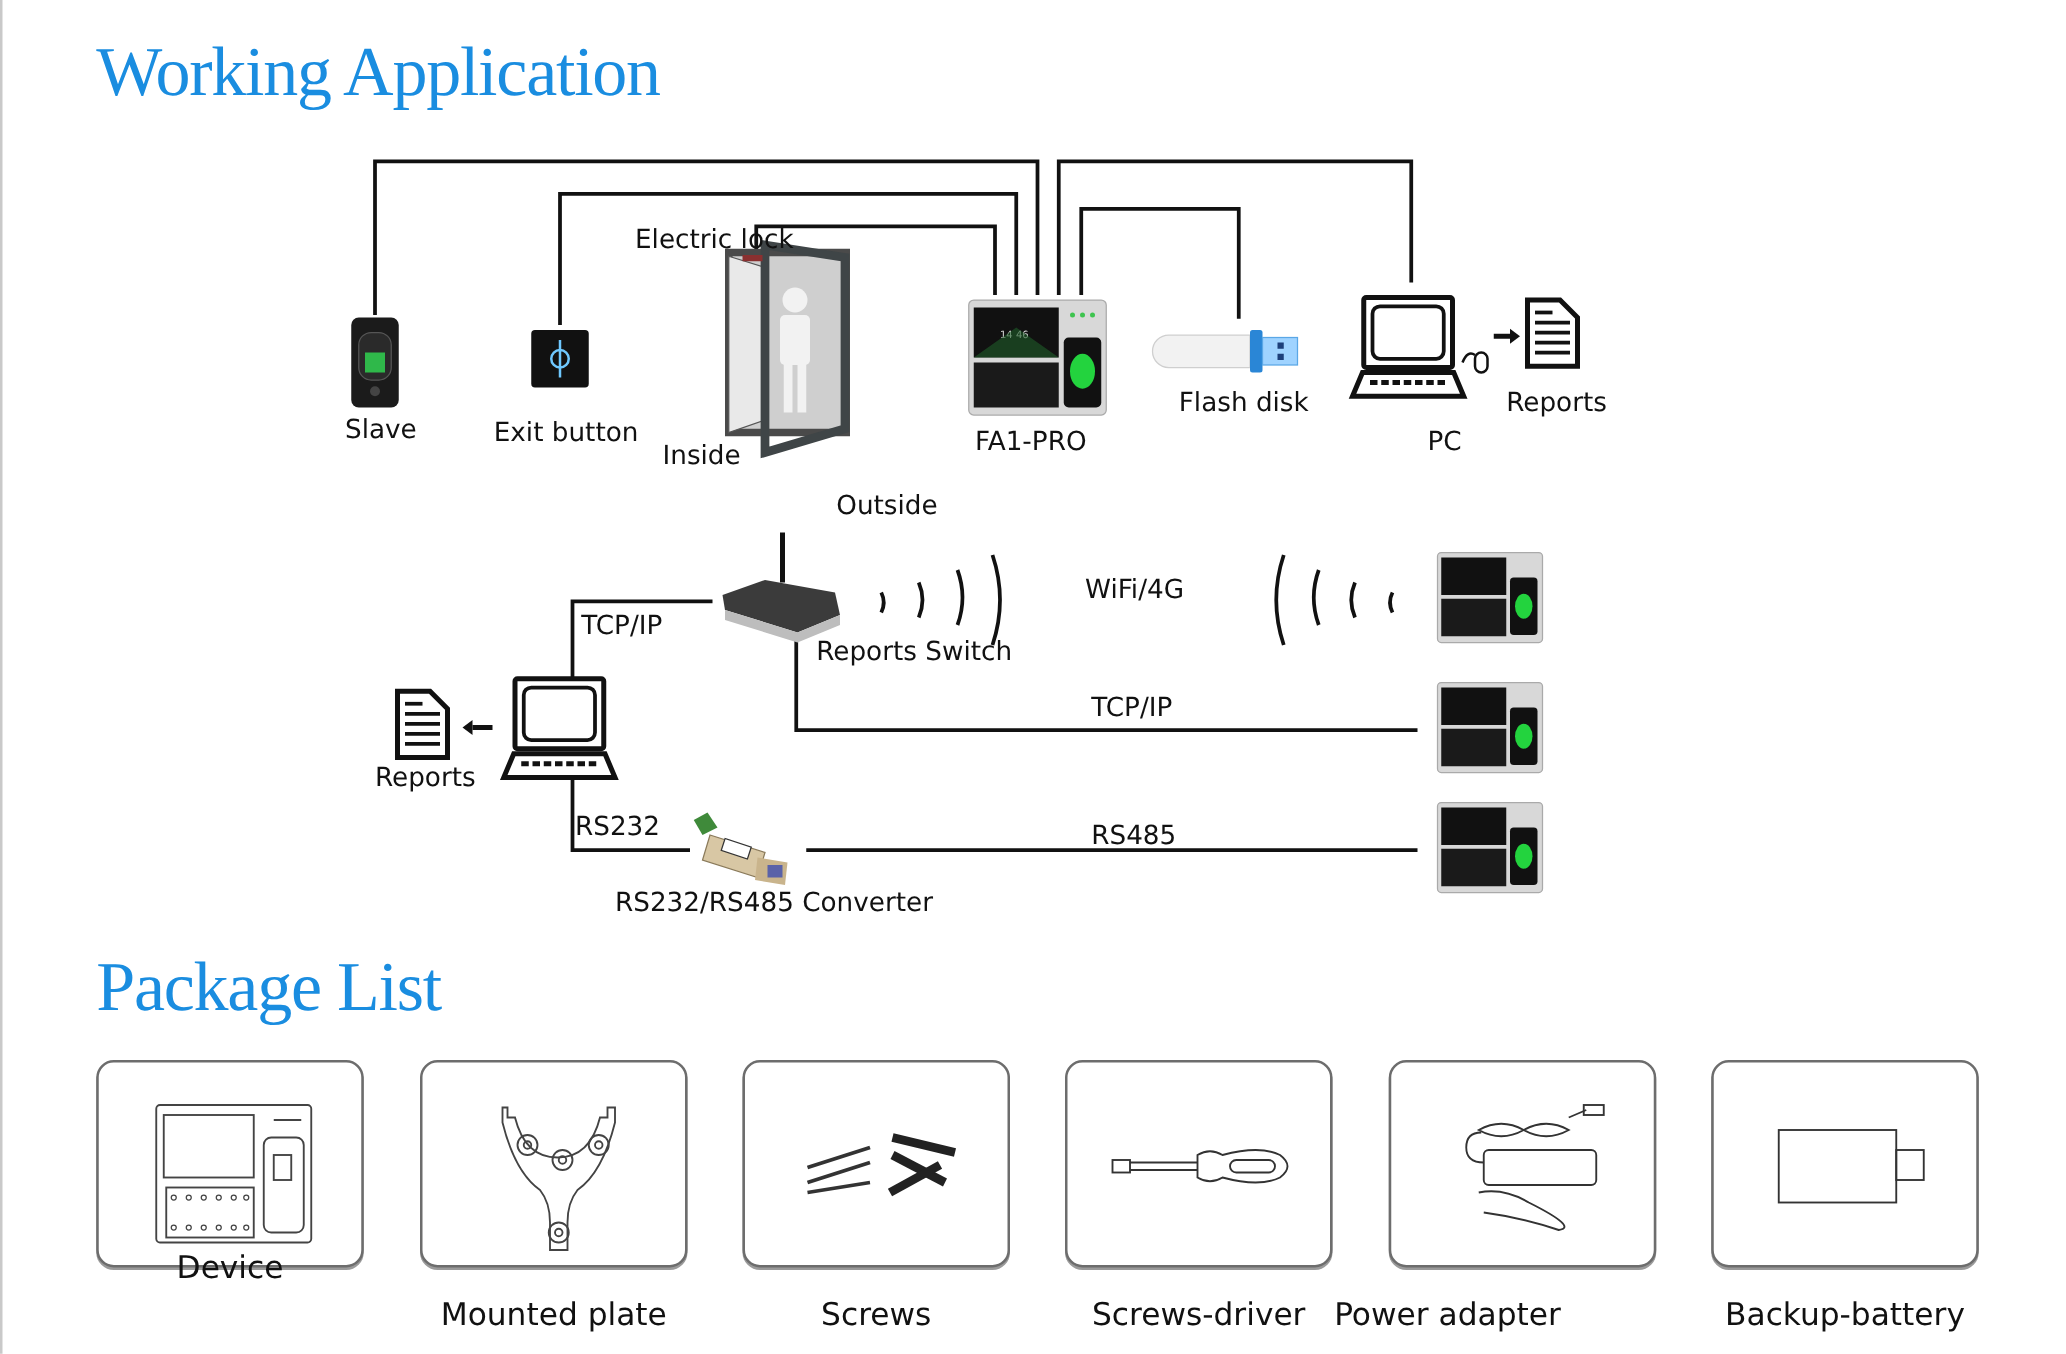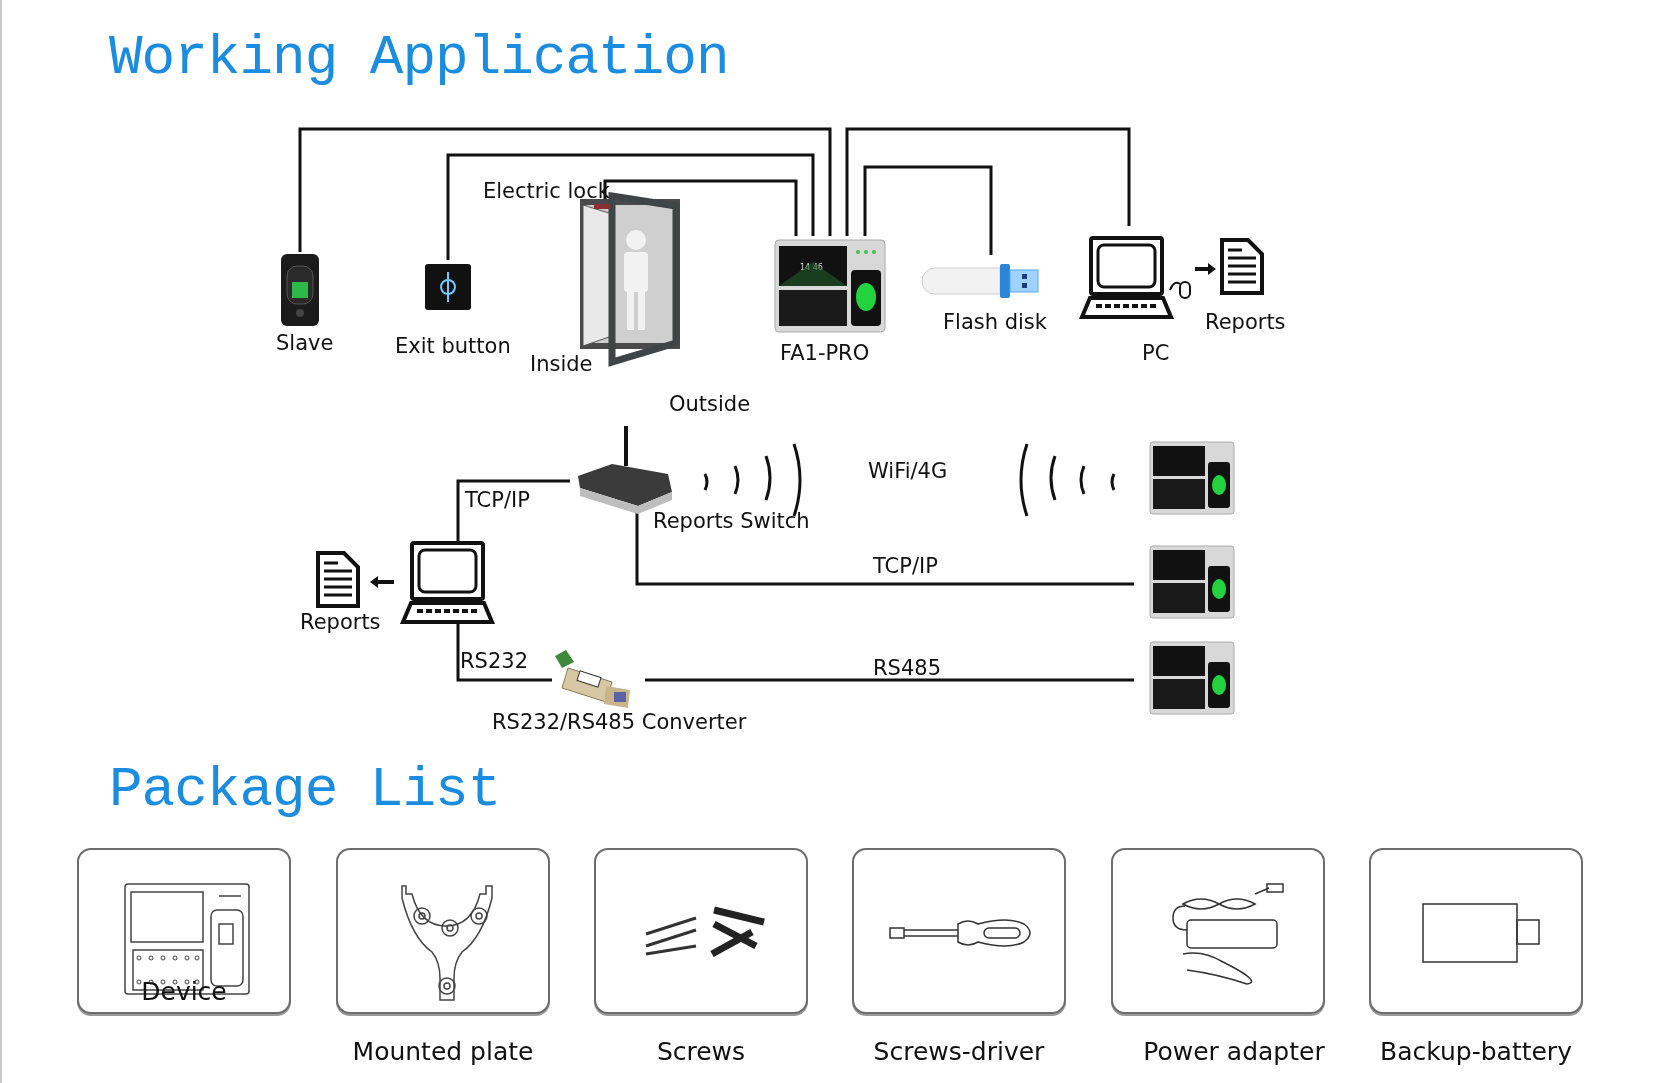--- a/index.html
+++ b/index.html
@@ -1,18 +1,18 @@
 <!DOCTYPE html>
 <html><head>
 <meta charset="utf-8">
 <style>
   html,body{margin:0;padding:0;background:#fff;}
   body{width:1653px;height:1083px;position:relative;overflow:hidden;font-family:"DejaVu Sans","Liberation Sans",sans-serif;color:#111;}
   .leftline{position:absolute;left:0;top:0;width:2px;height:1083px;background:#c9c9c9;}
-  .h1{position:absolute;color:#1a8de0;font-family:Liberation Mono, monospace;font-weight:normal;font-size:56px;letter-spacing:-1px;line-height:1;margin-left:32px;}
+  .h1{position:absolute;color:#1a8de0;font-family:Liberation Serif, serif;font-weight:normal;font-size:56px;letter-spacing:-1px;line-height:1;}
   .lbl{position:absolute;font-size:21px;line-height:1;white-space:nowrap;color:#111;}
   svg.diag{position:absolute;left:0;top:0;}
   .box{position:absolute;border:2px solid #6d6d6d;border-radius:14px;width:214px;height:166px;box-sizing:border-box;background:#fff;box-shadow:0 2px 0 #9a9a9a;}
   .box svg{position:absolute;left:0;top:0;}
   .plabel{position:absolute;font-size:25px;width:260px;text-align:center;line-height:1;color:#111;}
 </style>
 </head>
 <body>
 
 <div class="leftline"></div>
@@ -178,21 +178,21 @@
     <polygon points="555,656 566,650 574,662 562,668" fill="#3f8a3a"></polygon>
     <polygon points="568,668 612,682 606,702 562,688" fill="#d8c7a4" stroke="#8a7a5a"></polygon>
     <rect x="578" y="674" width="22" height="10" fill="#fff" stroke="#333" transform="rotate(18 589 679)"></rect>
     <polygon points="606,686 630,690 628,708 604,704" fill="#c9b48c"></polygon>
     <rect x="614" y="692" width="12" height="10" fill="#5a62a8"></rect>
   </g>
 </svg>
 
 <div class="lbl" style="left:276px;top:333px;">Slave</div>
 <div class="lbl" style="left:395px;top:336px;">Exit button</div>
-<div class="lbl" style="left:483px;top:181px;">Electric lock</div>
+<div class="lbl" style="left:508px;top:181px;">Electric lock</div>
 <div class="lbl" style="left:530px;top:354px;">Inside</div>
 <div class="lbl" style="left:669px;top:354px;margin-top:40px;">Outside</div>
 <div class="lbl" style="left:780px;top:343px;">FA1-PRO</div>
 <div class="lbl" style="left:943px;top:312px;">Flash disk</div>
 <div class="lbl" style="left:1118px;top:343px;margin-left:24px;">PC</div>
 <div class="lbl" style="left:1205px;top:312px;">Reports</div>
 
 <div class="lbl" style="left:465px;top:490px;">TCP/IP</div>
 <div class="lbl" style="left:653px;top:511px;">Reports Switch</div>
 <div class="lbl" style="left:868px;top:461px;">WiFi/4G</div>
@@ -282,18 +282,18 @@
     </g>
   </svg>
 </div>
 <div class="box" style="left:1369px;top:848px;">
   <svg width="214" height="166">
     <rect x="52" y="54" width="94" height="58" fill="none" stroke="#333" stroke-width="1.5"></rect>
     <rect x="146" y="70" width="22" height="24" fill="none" stroke="#333" stroke-width="1.5"></rect>
   </svg>
 </div>
 
-<div class="plabel" style="left:54px;top:979px;">Device</div>
+<div class="plabel" style="left:54px;top:1001px;">Device</div>
 <div class="plabel" style="left:313px;top:1039px;">Mounted plate</div>
 <div class="plabel" style="left:571px;top:1039px;">Screws</div>
 <div class="plabel" style="left:829px;top:1039px;">Screws-driver</div>
-<div class="plabel" style="left:1104px;top:1039px;">Power adapter</div>
+<div class="plabel" style="left:1028px;top:1039px;">Power adapter</div>
 <div class="plabel" style="left:1346px;top:1039px;">Backup-battery</div>
 
 </body></html>

